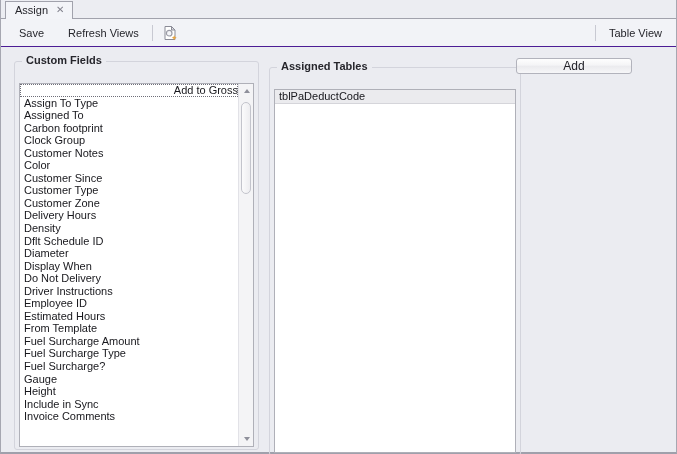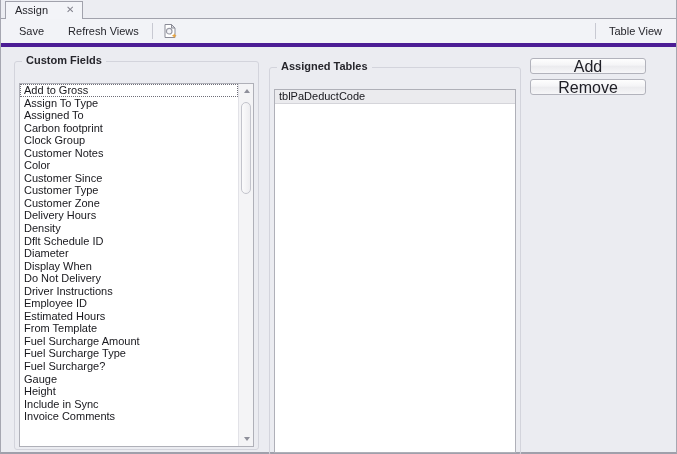--- a/index.html
+++ b/index.html
@@ -20,33 +20,33 @@
   
   .tabstrip {
     position:absolute; left:0; top:0; right:0; height:19px;
     background:#ecedf2;
     border-bottom:1px solid #a1a2ac;
   }
   .tab {
     position:absolute; left:4px; top:1px; height:18px; z-index:2;
     background:#f3f4f8;
     border:1px solid #a1a2ac; border-bottom:none;
-    display:flex; align-items:center; gap:18px;
+    display:flex; align-items:center; gap:8px;
     padding:0 8px 1px 9px;
   }
   .tab-label { color:#26262c; }
   .tab-close {
     color:#82828d; font-weight:bold; font-size:10px; line-height:10px;
     cursor:default;
   }
   
   .toolbar {
     position:absolute; left:0; top:19px; right:0; height:28px;
     background:#f2f3f7;
-    border-bottom:4px solid #4c1d95;
+    border-bottom:1px solid #4c1d95;
     display:flex; align-items:center;
     padding:0 8px 0 12px;
   }
   .tool-btn {
     padding:3px 6px; border-radius:2px; color:#26262c;
     cursor:default; white-space:nowrap;
   }
   .tool-sep { width:1px; height:16px; background:#c8c9d2; margin:0 7px; }
   .tool-icon { width:20px; height:20px; display:flex; align-items:center; justify-content:center; }
   .tool-spring { flex:1; }
@@ -65,21 +65,21 @@
   .listbox {
     position:absolute; left:4px; right:4px; top:21px; bottom:2px;
     background:#ffffff; border:1px solid #afb0b8;
     overflow:hidden;
   }
   .lb-scroll { padding-right:15px; }
   .list-item {
     height:12.55px; line-height:12.5px; padding-left:4px;
     white-space:nowrap; overflow:hidden; color:#17171c;
   }
-  .focused { outline:1px dotted #6e6e78; outline-offset:-1px; }
+  .focused { outline:1px dotted #6e6e78; outline-offset:-1px;text-align:right; }
   .selected-gray {
     background:#ebebee; border-bottom:1px solid #d5d5da;
     height:13.5px; line-height:12.5px;
   }
   
   .vscroll {
     position:absolute; top:0; right:0; bottom:0; width:15px;
     background:#f4f4f6; border-left:1px solid #e2e2e7;
   }
   .vs-arrow {
@@ -90,24 +90,24 @@
   .vs-arrow.down { bottom:0; }
   .tri-up { width:0; height:0; border-left:3.5px solid transparent; border-right:3.5px solid transparent; border-bottom:4px solid #8f909b; }
   .tri-down { width:0; height:0; border-left:3.5px solid transparent; border-right:3.5px solid transparent; border-top:4px solid #8f909b; }
   .vs-thumb {
     position:absolute; left:2px; width:10px; top:18px; height:92px;
     background:linear-gradient(90deg,#fbfbfc,#ededf0);
     border:1px solid #c3c4cc; border-radius:6px;
   }
   
   .side-btn {
-    position:absolute; left:529px; width:116px; height:16px;
+    position:absolute; left:515px; width:116px; height:16px;
     border:1px solid #b2b3bc; border-radius:3px;
     background:linear-gradient(#fefefe,#f4f4f6 45%,#ebebee 50%,#f6f6f8);
-    font-family:inherit; font-size:16px; color:#202027;
+    font-family:inherit; font-size:12px; color:#202027;
     text-align:center; line-height:15px; cursor:default;
   }
   .btn-add { top:11px; }
   .btn-remove { top:32px; }
 </style>
 </head>
 <body>
 
 <div class="window">
 
@@ -184,16 +184,15 @@
     <div class="groupbox gb-assigned">
       <span class="gb-caption">Assigned Tables</span>
       <div class="listbox">
         <div>
             <div class="list-item selected-gray">tblPaDeductCode</div>
           </div>
       </div>
     </div>
 
     <button class="side-btn btn-add">Add</button>
-    <button class="side-btn btn-remove">Remove</button>
 
   </div>
 </div>
 
 </body></html>

